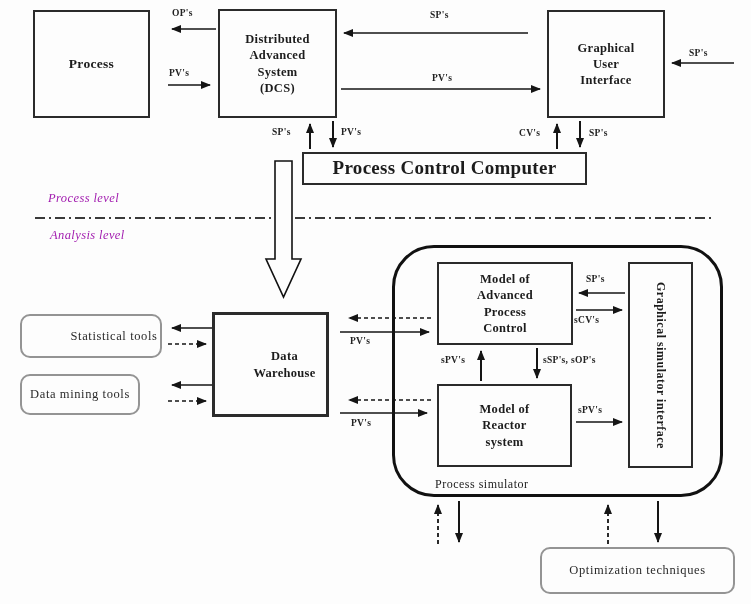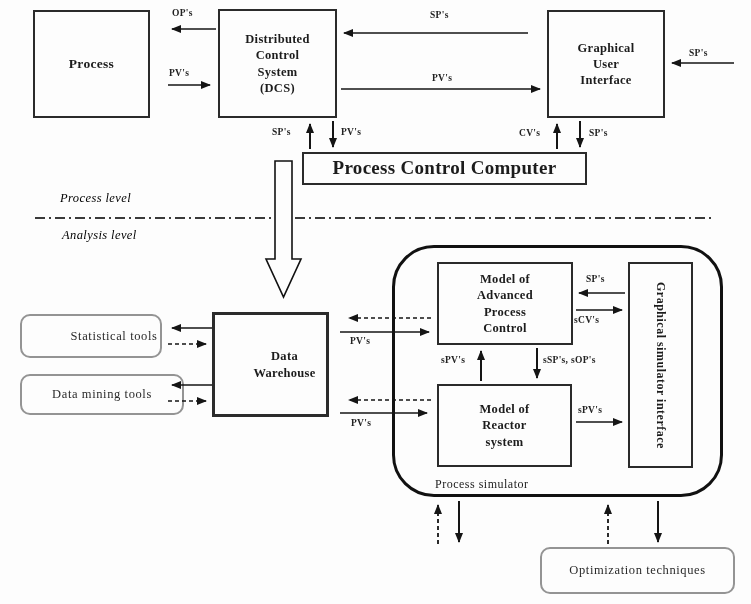--- a/index.html
+++ b/index.html
@@ -29,41 +29,41 @@
   .sim-container {
     position:absolute; box-sizing:border-box;
     border:3px solid #111; border-radius:42px; background:transparent;
   }
   .sig {
     position:absolute; font-weight:bold; font-size:9.5px;
     letter-spacing:0.3px; color:#222; white-space:nowrap;
   }
   .level-label {
     position:absolute; font-style:italic; font-size:12.5px;
-    color:#000000; letter-spacing:0.4px; white-space:nowrap;margin-left:12px;
+    color:#a21caf; letter-spacing:0.4px; white-space:nowrap;
   }
   .sim-label {
     position:absolute; font-weight:normal; font-size:12px;
     letter-spacing:0.5px; white-space:nowrap;
   }
   svg.overlay {
     position:absolute; left:0; top:0; pointer-events:none;
   }
 </style>
 </head>
 <body>
 
 <div id="page">
 
   <div class="sim-container" style="left:392px; top:245px; width:331px; height:252px;"></div>
 
   <div class="box" style="left:33px; top:10px; width:117px; height:108px; font-size:13.5px;">Process</div>
 
   <div class="box" style="left:218px; top:9px; width:119px; height:109px;">Distributed
-Control
+Advanced
 System
 (DCS)</div>
 
   <div class="box" style="left:547px; top:10px; width:118px; height:108px;">Graphical
 User
 Interface</div>
 
   <div class="box" style="left:302px; top:152px; width:285px; height:33px; font-size:19px;">Process Control Computer</div>
 
   <div class="box thick" style="left:212px; top:312px; width:117px; height:105px;padding-left:28px;">Data
@@ -75,21 +75,21 @@
 Control</div>
 
   <div class="box" style="left:437px; top:384px; width:135px; height:83px;">Model of
 Reactor
 system</div>
 
   <div class="box vertical-text" style="left:628px; top:262px; width:65px; height:206px;">Graphical simulator interface</div>
 
   <div class="box rounded" style="left:20px; top:314px; width:142px; height:44px;padding-left:46px;">Statistical tools</div>
 
-  <div class="box rounded" style="left:20px; top:374px; width:164px; height:41px;">Data mining tools</div>
+  <div class="box rounded" style="left:20px; top:374px; width:120px; height:41px;">Data mining tools</div>
 
 
   <div class="box rounded" style="left:540px; top:547px; width:195px; height:47px;">Optimization techniques</div>
 
   <div class="level-label" style="left:48px; top:191px;">Process level</div>
   <div class="level-label" style="left:50px; top:228px;">Analysis level</div>
 
   <div class="sim-label" style="left:435px; top:477px;">Process simulator</div>
 
   <svg class="overlay" width="751" height="604" viewBox="0 0 751 604">

